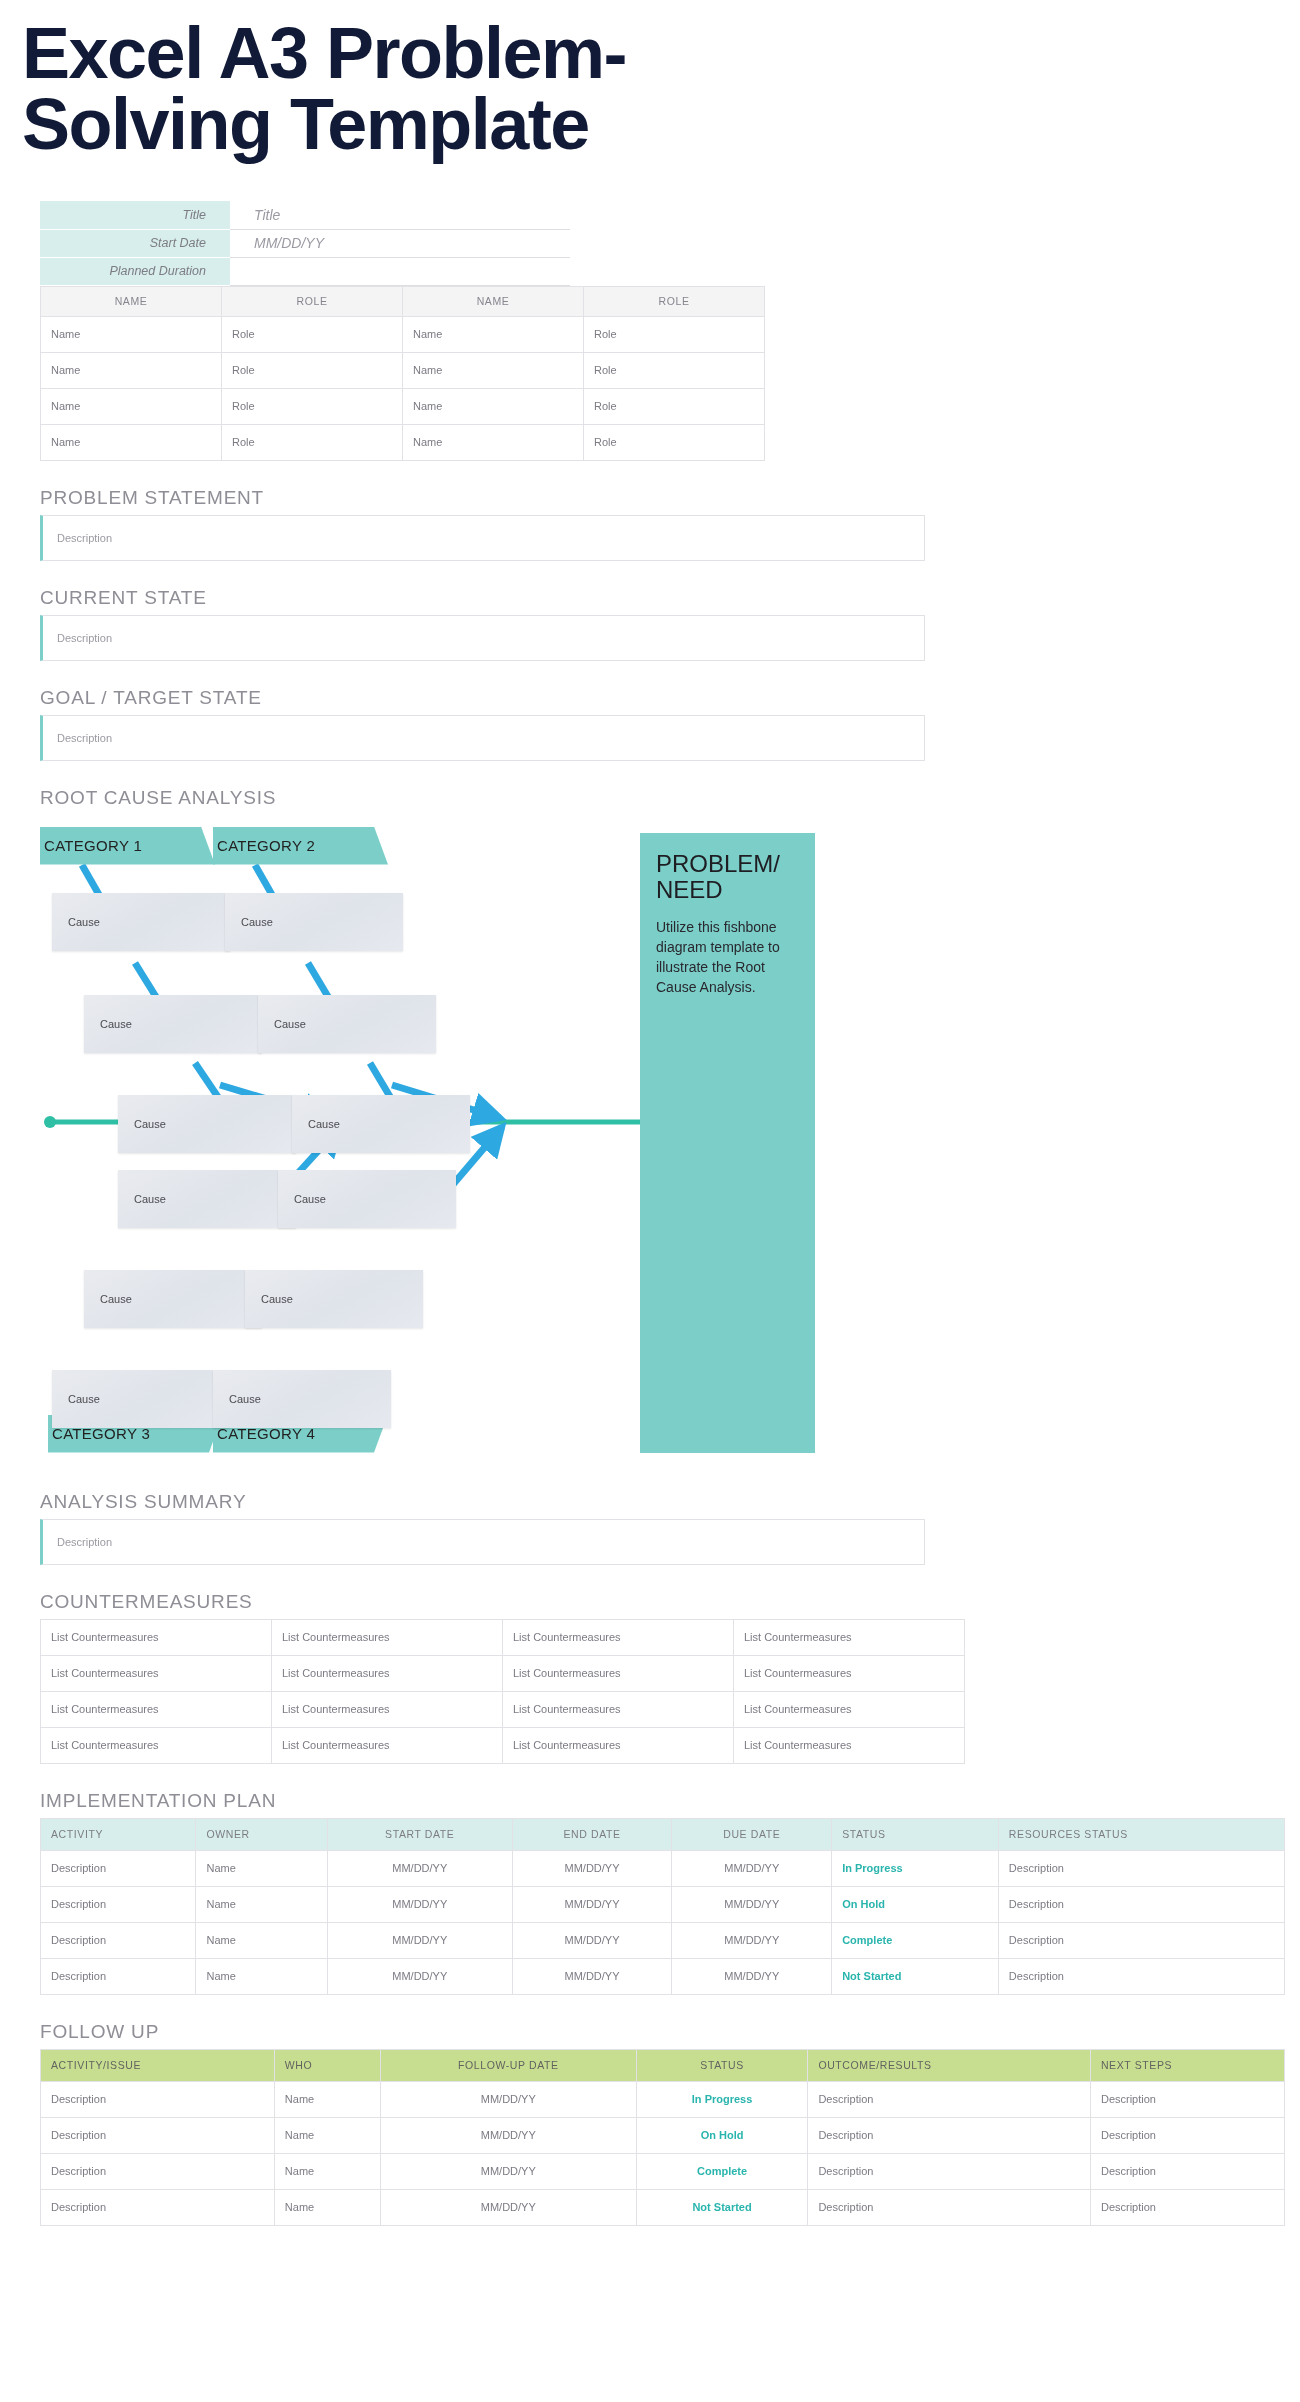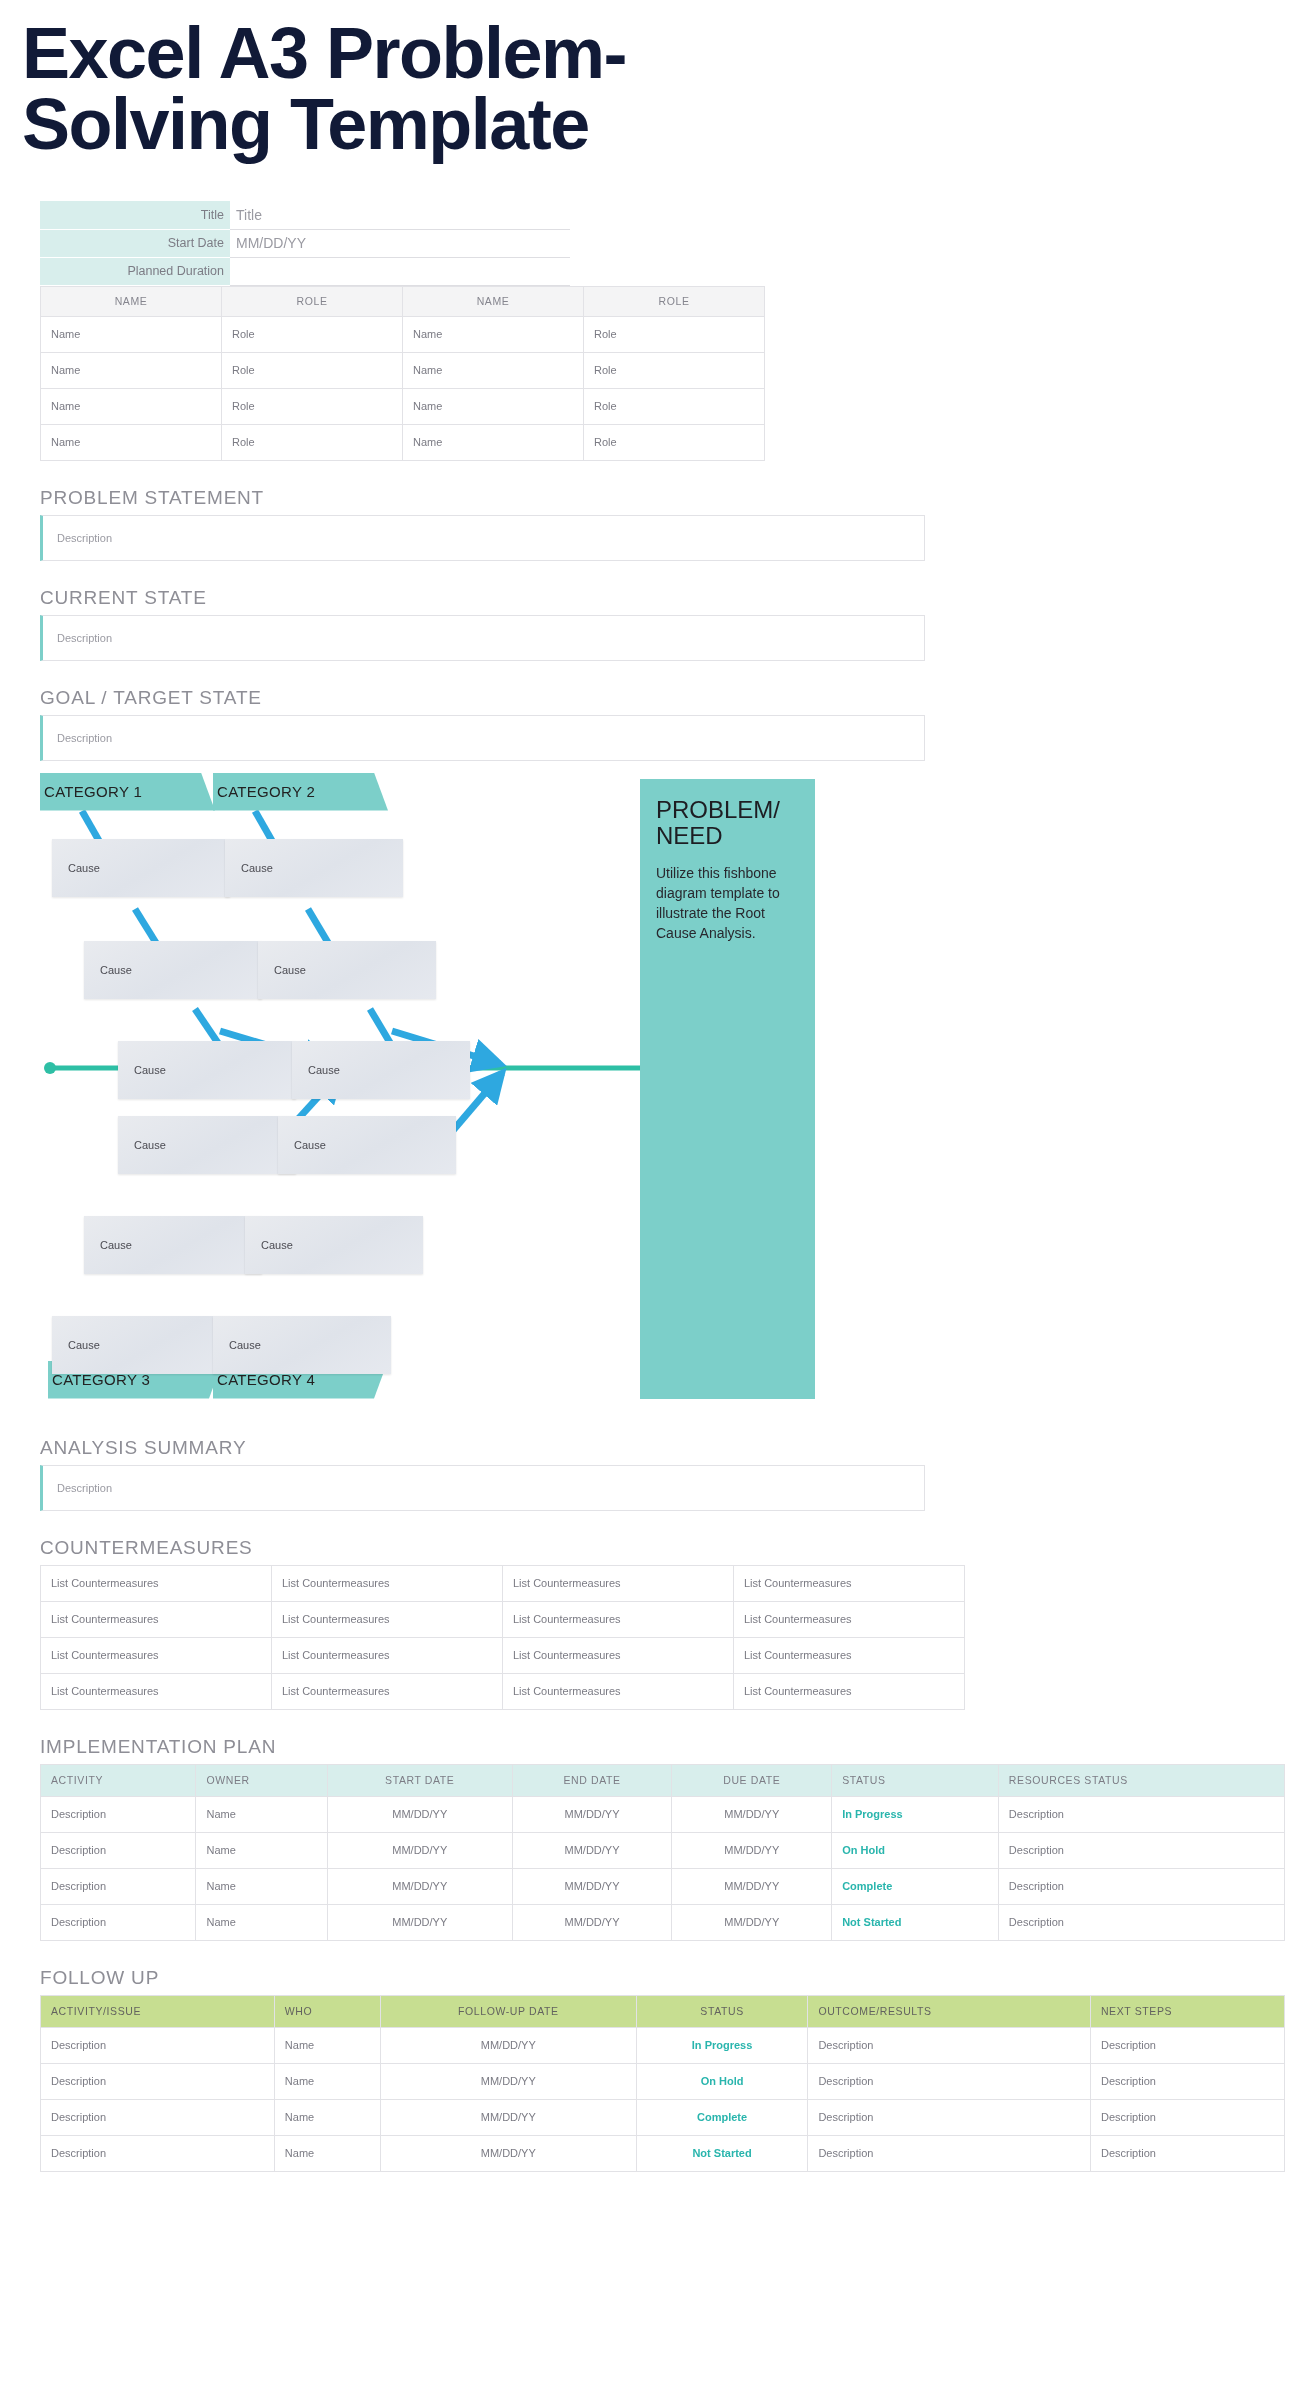--- a/index.html
+++ b/index.html
@@ -13,21 +13,21 @@
 
   
   .title {
     margin:18px 0 0 22px; width:780px;
     font-size:72px; line-height:0.98; font-weight:bold;
     color:#111a37; letter-spacing:-1.5px;
   }
 
   
   .info { margin:42px 0 0 40px; width:530px; border-collapse:collapse; }
-  .info td { height:28px; font-size:12.5px; padding:2px 6px; }
+  .info td { height:28px; font-size:12.5px; padding:2px 24px;font-style:italic; }
   .info td.lbl {
     width:190px; background:#d8eeec; color:#7c7c85;
     text-align:right; border-bottom:1px solid #ffffff;
   }
   .info td.val {
     background:#ffffff; color:#9a9aa2; text-align:left;
     border-bottom:1px solid #dedee2; font-size:14px;
   }
 
   
@@ -160,20 +160,21 @@
 
   <div class="sec-h">PROBLEM STATEMENT</div>
   <div class="descbox" id="problem-box">Description</div>
 
   <div class="sec-h">CURRENT STATE</div>
   <div class="descbox" id="current-box">Description</div>
 
   <div class="sec-h">GOAL / TARGET STATE</div>
   <div class="descbox" id="goal-box">Description</div>
 
+  <div class="sec-h">ROOT CAUSE ANALYSIS</div>
   <div class="fish-wrap">
 
     <svg class="fish-svg" viewBox="0 0 885 650" xmlns="http://www.w3.org/2000/svg">
       <defs>
         <marker id="ah" viewBox="0 0 10 10" refX="8" refY="5" markerWidth="5" markerHeight="5" orient="auto-start-reverse">
           <path d="M0 0 L10 5 L0 10 z" fill="#2ea8e0"></path>
         </marker>
       </defs>
 
       <line x1="10" y1="307" x2="600" y2="307" stroke="#2ebfa5" stroke-width="5"></line>

